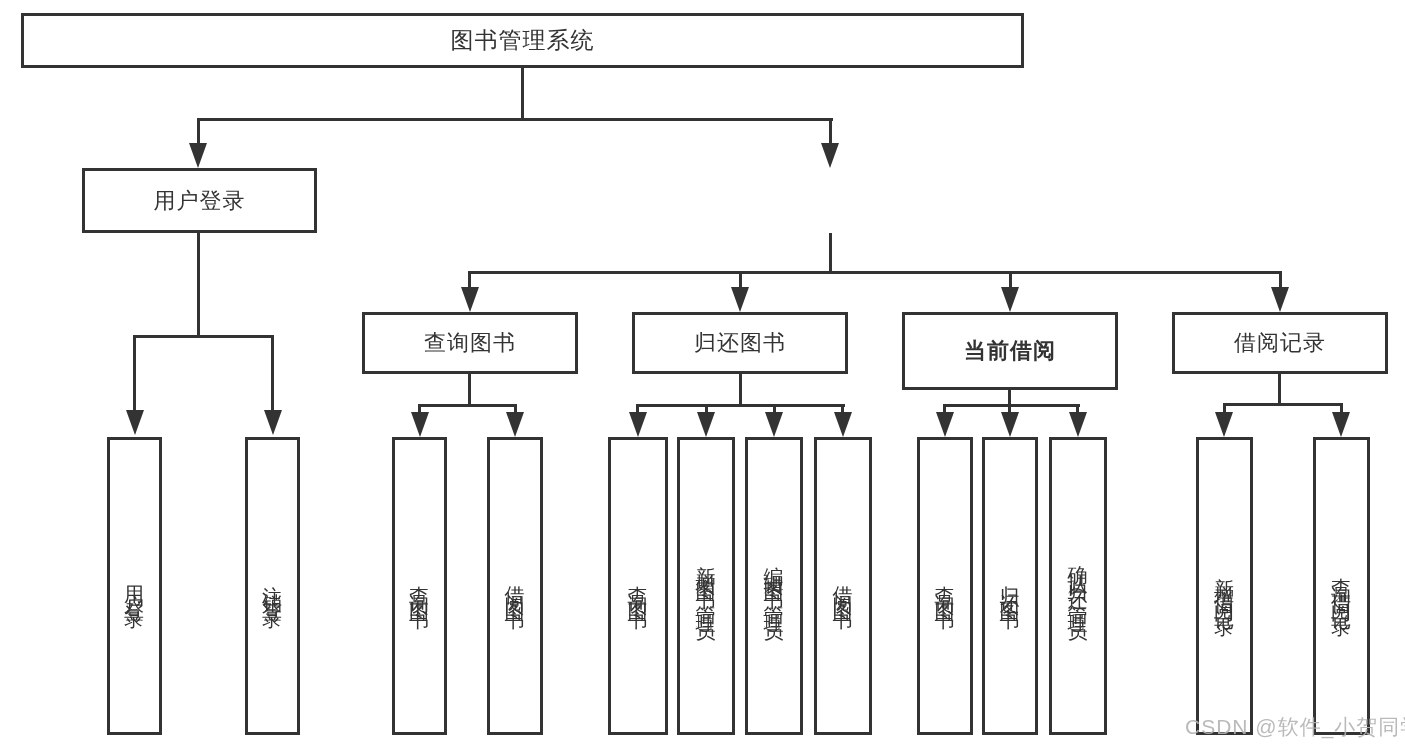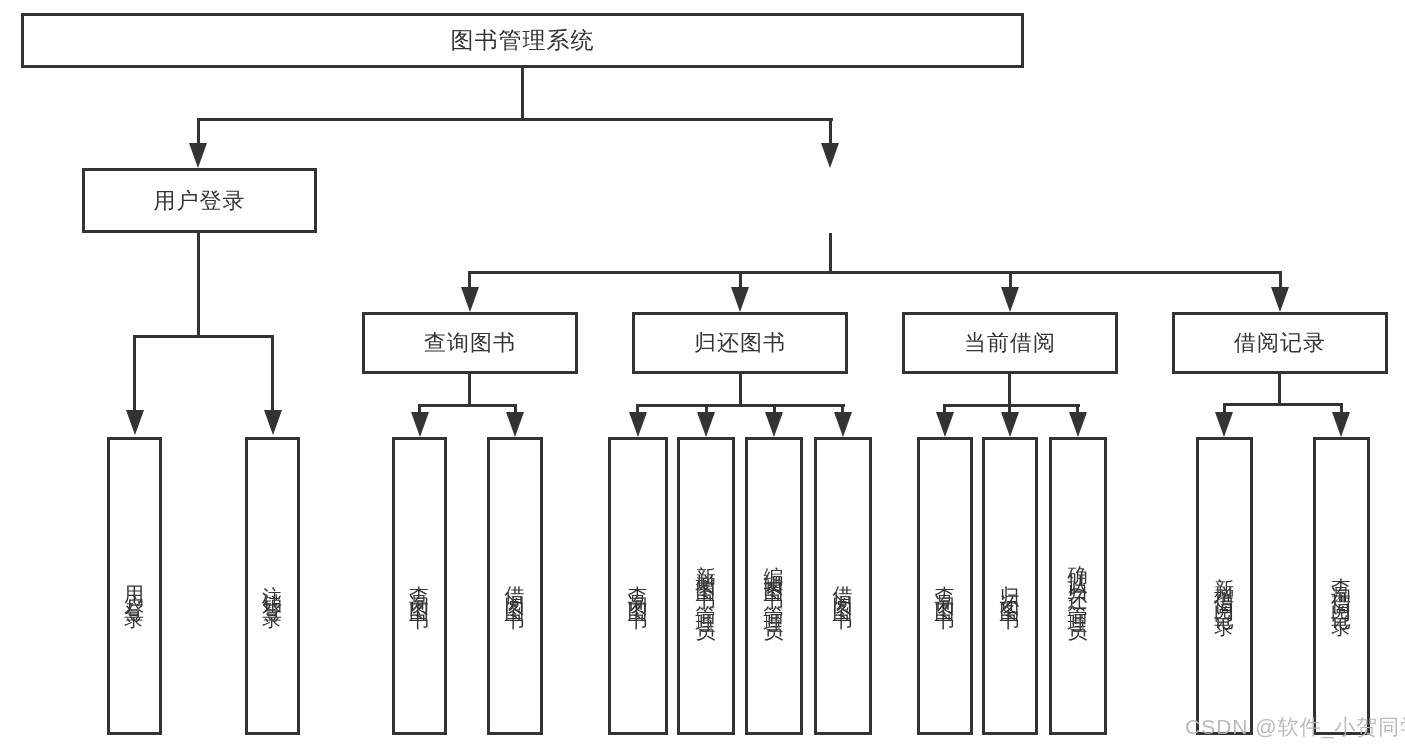--- a/index.html
+++ b/index.html
@@ -96,21 +96,21 @@
   <div class="arrow" style="left:1001px;top:287px;"></div>
   <div class="vline" style="left:1279px;top:274px;height:15px;"></div>
   <div class="arrow" style="left:1271px;top:287px;"></div>
 
   <div class="hbox" style="left:362px;top:312px;width:216px;height:62px;">
     <span>查询图书</span>
   </div>
   <div class="hbox" style="left:632px;top:312px;width:216px;height:62px;">
     <span>归还图书</span>
   </div>
-  <div class="hbox" style="left:902px;top:312px;width:216px;height:62px;">
+  <div class="hbox" style="left:902px;top:312px;width:216px;height:78px;font-weight:bold;">
     <span>当前借阅</span>
   </div>
   <div class="hbox" style="left:1172px;top:312px;width:216px;height:62px;">
     <span>借阅记录</span>
   </div>
 
   <div class="vline" style="left:468px;top:374px;height:33px;"></div>
   <div class="hline" style="left:418px;top:404px;width:99px;"></div>
   <div class="vline" style="left:418px;top:407px;height:6px;"></div>
   <div class="arrow" style="left:411px;top:412px;"></div>

